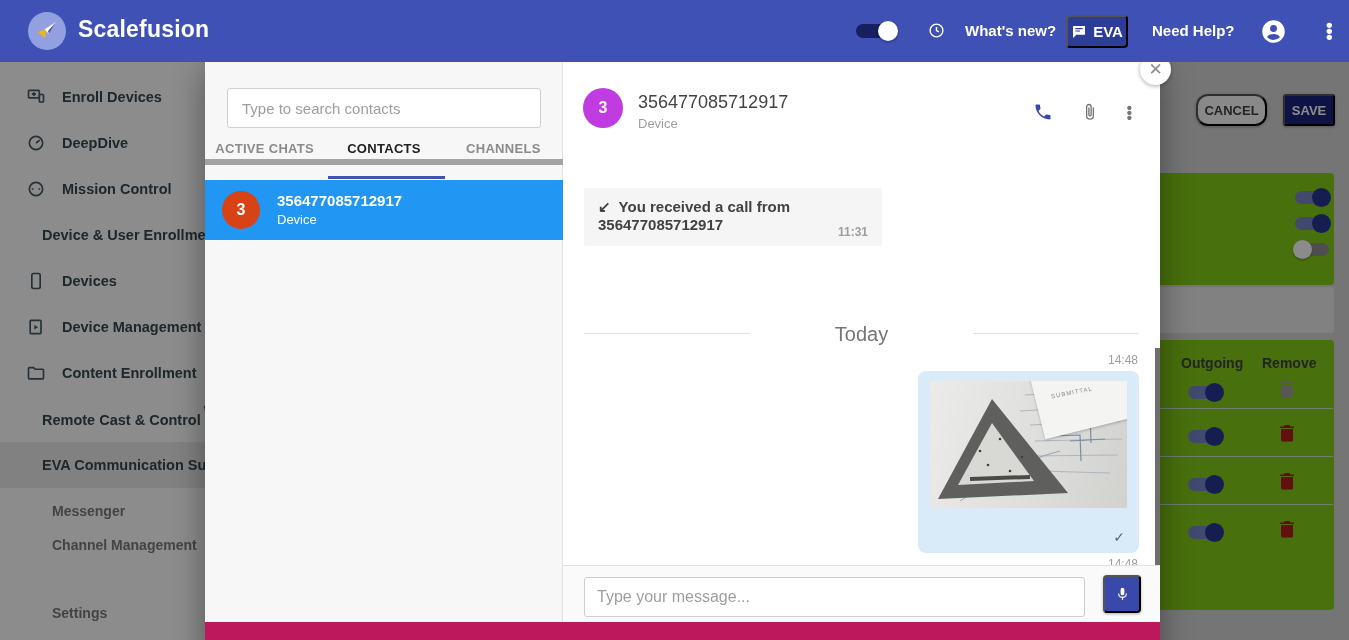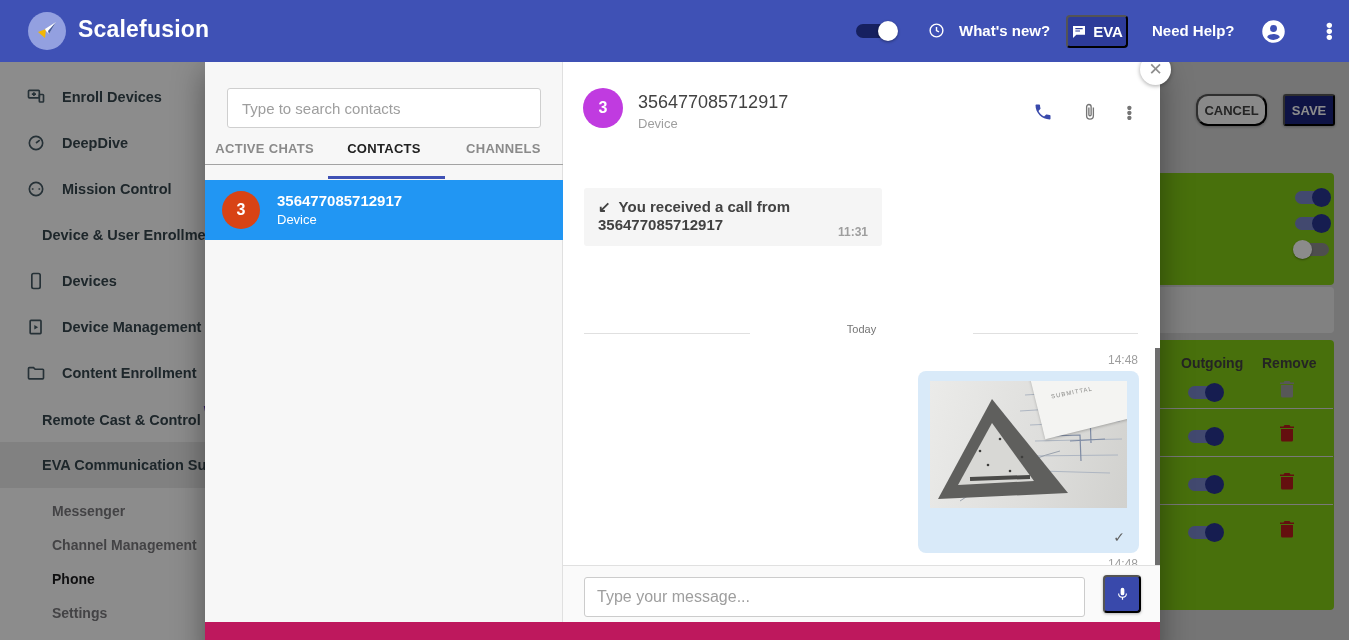--- a/index.html
+++ b/index.html
@@ -4,21 +4,21 @@
 <style>
   * { margin:0; padding:0; box-sizing:border-box; }
   html,body { width:1349px; height:640px; overflow:hidden; font-family:"Liberation Sans",sans-serif; background:#d6d6d6; }
 
   
   #header { position:absolute; top:0; left:0; width:1349px; height:62px; background:#3f51b5; z-index:20; }
   .brand-logo { position:absolute; left:28px; top:12px; width:38px; height:38px; border-radius:50%; background:#93a0e0; display:flex; align-items:center; justify-content:center; }
   .brand-name { position:absolute; left:78px; top:16px; color:#fff; font-size:23px; font-weight:700; letter-spacing:.2px; }
   .hdr-toggle { position:absolute; left:856px; top:24px; width:36px; height:14px; border-radius:7px; background:#16205f; }
   .hdr-toggle .knob { position:absolute; right:-6px; top:-3px; width:20px; height:20px; border-radius:50%; background:#fff; box-shadow:0 1px 3px rgba(0,0,0,.4); }
-  .hdr-link { position:absolute; top:22px; color:#fff; font-size:15px; font-weight:700; display:flex; align-items:center; gap:14px; }
+  .hdr-link { position:absolute; top:22px; color:#fff; font-size:15px; font-weight:700; display:flex; align-items:center; gap:20px; }
   .eva-btn { position:absolute; left:1066px; top:15px; width:62px; height:33px; background:#2d3b99; border-radius:4px; color:#fff; font-size:15px; font-weight:700; display:flex; align-items:center; justify-content:center; gap:6px; }
   .kebab { color:#fff; font-size:19px; font-weight:700; letter-spacing:0; line-height:6px; }
 
   
   #base { position:absolute; inset:62px 0 0 0; background:#d6d6d6; z-index:1; }
   #sidebar { position:absolute; left:0; top:0; width:205px; height:578px; background:#fff; overflow:hidden; }
   .side-item { position:absolute; left:0; width:205px; height:46px; display:flex; align-items:center; gap:16px; padding-left:26px; color:#37474f; font-size:14.5px; font-weight:700; white-space:nowrap; }
   .side-item.active-bg { background:#ececec; }
   .side-sub { position:absolute; left:0; width:205px; height:34px; display:flex; align-items:center; padding-left:52px; color:#7b7a7e; font-size:14px; font-weight:700; white-space:nowrap; }
   .side-sub.current { color:#1d1d1f; }
@@ -39,21 +39,21 @@
   .deco-line { position:absolute; background:#4a4a4a; }
 
   
   #overlay { position:absolute; inset:62px 0 0 0; background:rgba(0,0,0,.45); z-index:5; }
 
   
   #modal { position:absolute; left:205px; top:62px; width:955px; height:600px; background:#be185d; z-index:10; box-shadow:0 8px 30px rgba(0,0,0,.4); }
   #left-pane { position:absolute; left:0; top:0; width:358px; height:560px; background:#f7f7f7; border-right:1px solid #e0e0e0; }
   .search-box { position:absolute; left:22px; top:26px; width:314px; height:40px; background:#fff; border:1px solid #cfcfcf; border-radius:3px; padding:0 14px; font-size:15px; color:#424242; font-family:"Liberation Sans",sans-serif; }
   .search-box::placeholder { color:#9e9e9e; }
-  .tabs { position:absolute; left:0; top:72px; width:358px; height:31px; display:flex; border-bottom:1px solid #a3a3a3; }
+  .tabs { position:absolute; left:0; top:72px; width:358px; height:31px; display:flex; border-bottom:6px solid #a3a3a3; }
   .tab { flex:1; text-align:center; font-size:13px; font-weight:700; color:#8a8a8a; letter-spacing:.3px; padding-top:7px; }
   .tab.sel { color:#212121; }
   .tab-ink { position:absolute; left:123px; top:114px; width:117px; height:3px; background:#3f51b5; }
   .contact-item { position:absolute; left:0; top:118px; width:358px; height:60px; background:#2196f3; display:flex; align-items:center; }
   .c-avatar { width:38px; height:38px; border-radius:50%; background:#d84315; color:#fff; font-size:16px; font-weight:700; display:flex; align-items:center; justify-content:center; margin-left:17px; }
   .c-name { color:#fff; font-size:15px; font-weight:700; margin-left:17px; line-height:19px; }
   .c-type { color:#fff; font-size:13px; font-weight:400; }
 
   #chat-pane { position:absolute; left:358px; top:0; width:597px; height:560px; background:#fff; }
   .chat-header { position:absolute; left:0; top:0; width:597px; height:83px; background:#fff; }
@@ -62,21 +62,21 @@
   .ch-sub { position:absolute; left:75px; top:54px; font-size:13px; color:#9e9e9e; }
   .ch-icons { position:absolute; right:28px; top:40px; display:flex; align-items:center; gap:28px; }
 
   .chat-body { position:absolute; left:0; top:83px; width:597px; height:420px; background:#fff; overflow:hidden; }
   .bubble-gray { background:#f5f5f5; border-radius:3px; color:#616161; font-size:15px; }
   .enc-bubble { position:absolute; left:21px; top:5px; padding:8px 14px; }
   .call-bubble { position:absolute; left:21px; top:43px; width:298px; height:58px; padding:10px 14px; color:#424242;font-weight:bold; }
   .call-time { position:absolute; right:14px; bottom:7px; font-size:12px; color:#9e9e9e; }
   .day-div { position:absolute; left:0; top:178px; width:597px; height:20px; }
   .day-line { position:absolute; top:10px; height:1px; background:#e0e0e0; }
-  .day-txt { position:absolute; left:0; right:0; text-align:center; font-size:11px; color:#757575; }
+  .day-txt { position:absolute; left:0; right:0; text-align:center; font-size:20px; color:#757575; }
   .msg-time { position:absolute; right:22px; font-size:12px; color:#9e9e9e; }
   .bubble-blue { position:absolute; background:#d9eaf9; border-radius:8px; }
   .img-bubble { left:355px; top:226px; width:221px; height:182px; padding:10px 12px; }
   .tick { position:absolute; color:#616161; font-size:14px; }
   .chat-scroll { position:absolute; right:0; top:203px; width:5px; height:305px; background:#6e6e6e; }
 
   .photo { position:relative; width:197px; height:127px; background:linear-gradient(105deg,#ebebe9 0%,#dededc 55%,#d1d1ce 100%); overflow:hidden; }
   .photo .corner { position:absolute; right:-18px; top:-26px; width:110px; height:72px; background:#f4f4f2; transform:rotate(-14deg); box-shadow:0 1px 3px rgba(0,0,0,.25); }
   .photo .corner span { position:absolute; left:16px; top:30px; font-size:6px; letter-spacing:1px; color:#8a8a88; transform:rotate(3deg); }
 
@@ -165,23 +165,20 @@
           <path d="M3 3h18v13H8l-5 5z" fill="#37474f"></path>
           <path d="M6.5 7h11M6.5 10.5h11" stroke="#fff" stroke-width="1.6"></path>
         </svg>
       <span>EVA Communication Suite</span>
     </div>
     <div class="side-sub" style="top:432px">
         <span>Messenger</span>
       </div>
     <div class="side-sub" style="top:466px">
         <span>Channel Management</span>
-      </div>
-    <div class="side-sub current" style="top:500px">
-        <span>Phone</span>
       </div>
     <div class="side-sub" style="top:534px">
         <span>Settings</span>
       </div>
   </nav>
 
   <button class="btn-cancel">CANCEL</button>
   <button class="btn-save">SAVE</button>
 
   <div class="card" style="left:1000px; top:111px; width:334px; height:112px;">

